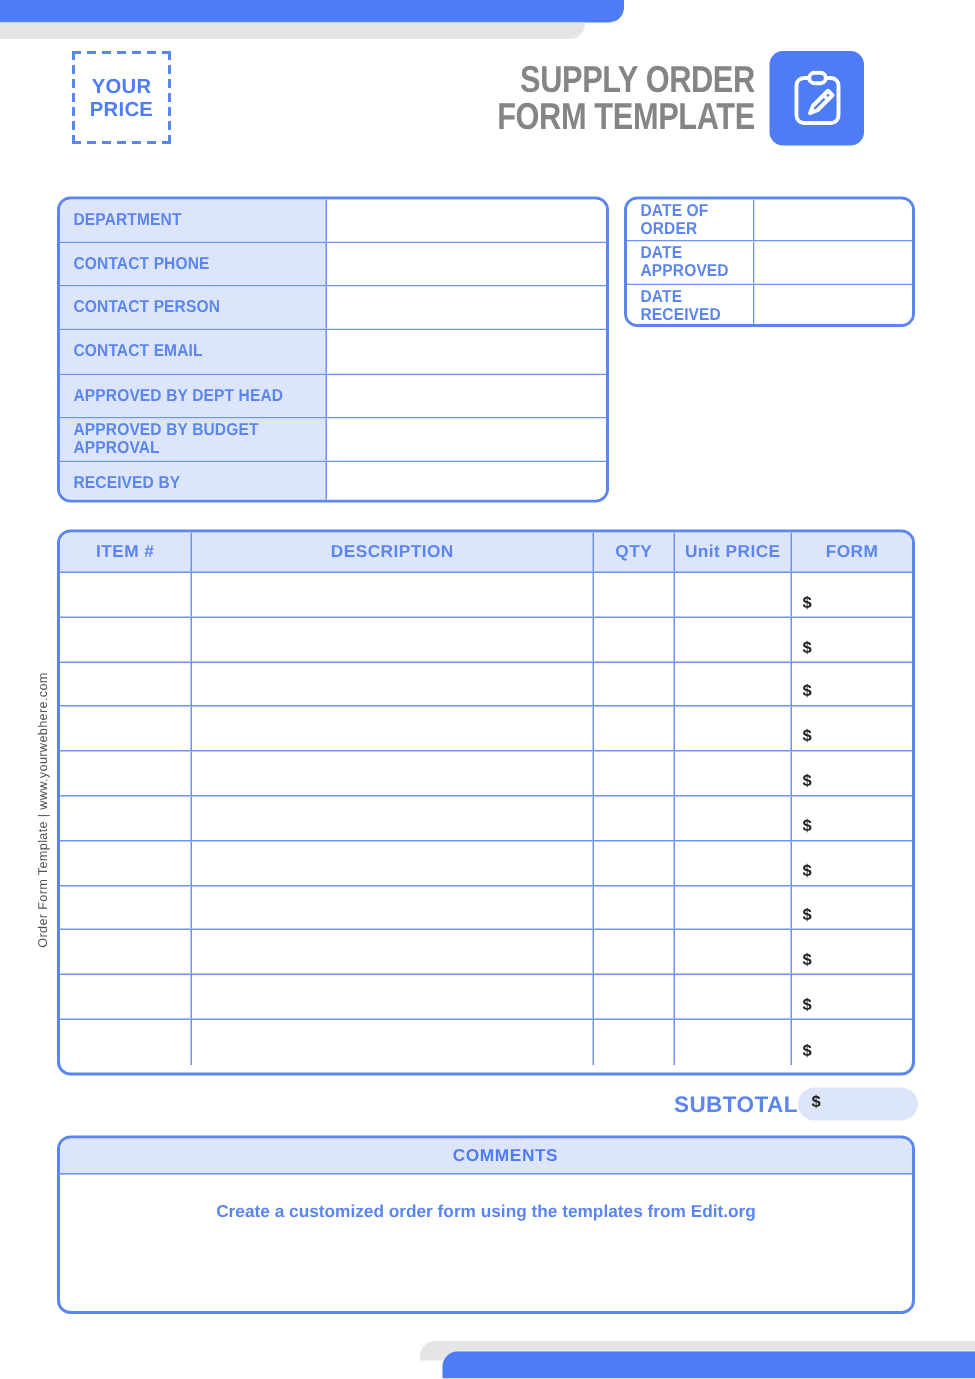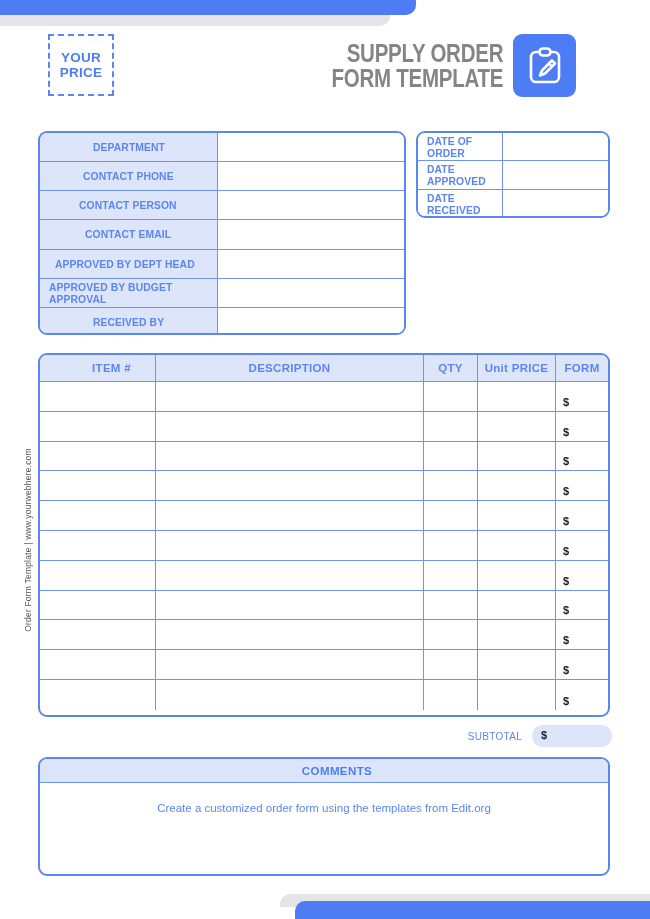--- a/index.html
+++ b/index.html
@@ -143,21 +143,21 @@
   .lbl span { transform: scaleX(0.9); transform-origin: left center; display:block; }
   .val {
     flex: 1;
     background: #ffffff;
     box-sizing: border-box;
   }
 
   
   #info-box { left: 38px; top: 131px; width: 368px; height: 204px; }
   #info-box .row { height: 29.14px; }
-  #info-box .lbl { width: 178px; justify-content: center; }
+  #info-box .lbl { width: 178px; }
 
   
   #dates-box { left: 416px; top: 131px; width: 194px; height: 87px; }
   #dates-box .row { height: 28.33px; }
   #dates-box .lbl { width: 85px; background: #ffffff; }
 
   
   #items-box { left: 38px; top: 353px; width: 572px; height: 364px; }
   .trow { display: flex; border-bottom: 1px solid #6f93f2; box-sizing: border-box; height: 29.8px; }
   .trow:last-child { border-bottom: none; }
@@ -166,21 +166,21 @@
     color: #5b86f0;
     font-weight: bold;
     font-size: 11.5px;
     display: flex;
     align-items: center;
     justify-content: center;
     letter-spacing: 0.3px;
   }
   .cell { box-sizing: border-box; border-right: 1px solid #6f93f2; }
   .cell:last-child { border-right: none; }
-  .c-item  { width: 88px; margin-left: 28px; }
+  .c-item  { width: 88px; }
   .c-desc  { width: 268px; }
   .c-qty   { width: 54px; }
   .c-price { width: 78px; text-align: right; }
   .c-total { flex: 1; position: relative; }
   .c-total .dollar {
     position: absolute;
     left: 7px;
     bottom: 3px;
     font-size: 11px;
     color: #222;
@@ -193,24 +193,23 @@
     left: 400px;
     top: 724px;
     width: 212px;
     height: 24px;
     display: flex;
     align-items: center;
     justify-content: flex-end;
   }
   .subtotal-label {
     color: #5b86f0;
-    font-weight: normal;
-    font-size: 10px;
+    font-weight: bold;
+    font-size: 15px;
     letter-spacing: 0.3px;
-    margin-right: 10px;
   }
   .subtotal-pill {
     width: 80px;
     height: 22px;
     background: #dde5fa;
     border-radius: 11px;
     position: relative;
   }
   .subtotal-pill .dollar {
     position: absolute;
@@ -234,20 +233,21 @@
     font-weight: bold;
     font-size: 11.5px;
     letter-spacing: 0.4px;
     padding-left: 26px;
   }
   .comments-body {
     padding-top: 19px;
     text-align: center;
     color: #5b86f0;
     font-size: 11.5px;
+    font-weight: bold;
   }
 
   
   .side-text {
     position: absolute;
     left: -87px;
     top: 535px;
     width: 230px;
     transform: rotate(-90deg);
     transform-origin: center center;

